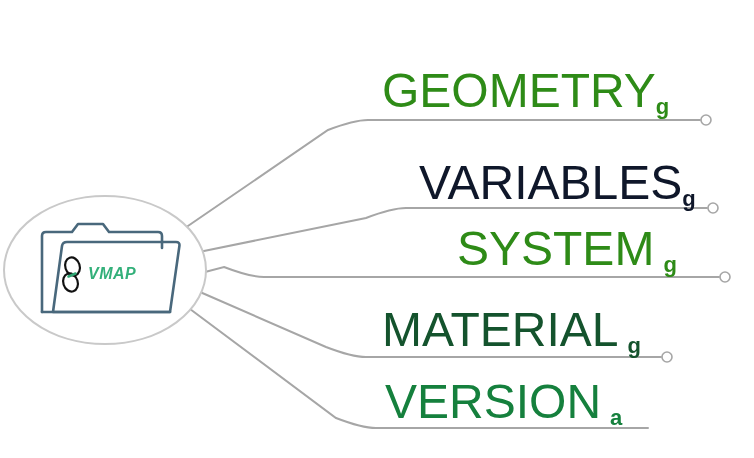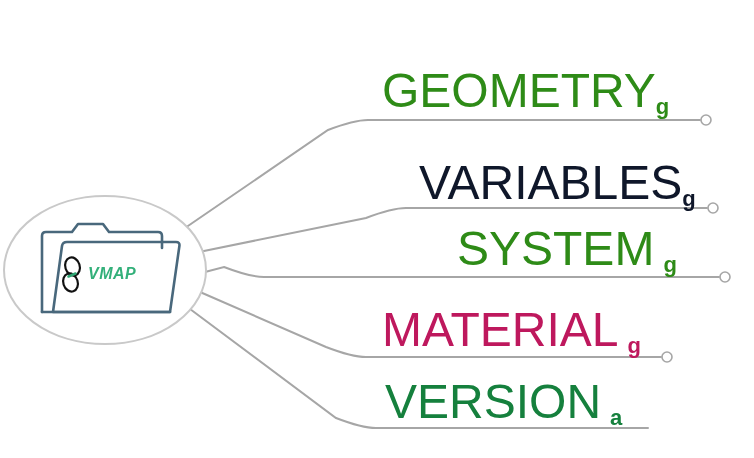--- a/index.html
+++ b/index.html
@@ -95,17 +95,17 @@
       <path d="M75.5 273.5 L68.5 276.5" stroke="#2fa573" stroke-width="2.6"></path>
     </g>
   </svg>
 
   <div class="vmap-word" style="left:88px; top:265px; color:#33b07a;">VMAP</div>
 
   <div id="labels">
       <div class="node-label" style="left: 382px; top: 67px; color: rgb(46, 139, 23);"><span class="main">GEOMETRY</span><span class="sub">g</span></div>
       <div class="node-label" style="left: 419px; top: 159px; color: #0f172a;"><span class="main">VARIABLES</span><span class="sub">g</span></div>
       <div class="node-label gap" style="left: 414px; top: 225px; color: rgb(46, 139, 23); margin-left: 43px;"><span class="main">SYSTEM</span><span class="sub">g</span></div>
-      <div class="node-label gap" style="left: 382px; top: 306px; color: #be185d;"><span class="main">MATERIAL</span><span class="sub">g</span></div>
+      <div class="node-label gap" style="left: 382px; top: 306px; color: #14532d;"><span class="main">MATERIAL</span><span class="sub">g</span></div>
       <div class="node-label gap" style="left: 385px; top: 378px; color: #15803d;"><span class="main">VERSION</span><span class="sub">a</span></div>
     </div>
 
 </div>
 
 </body></html>

